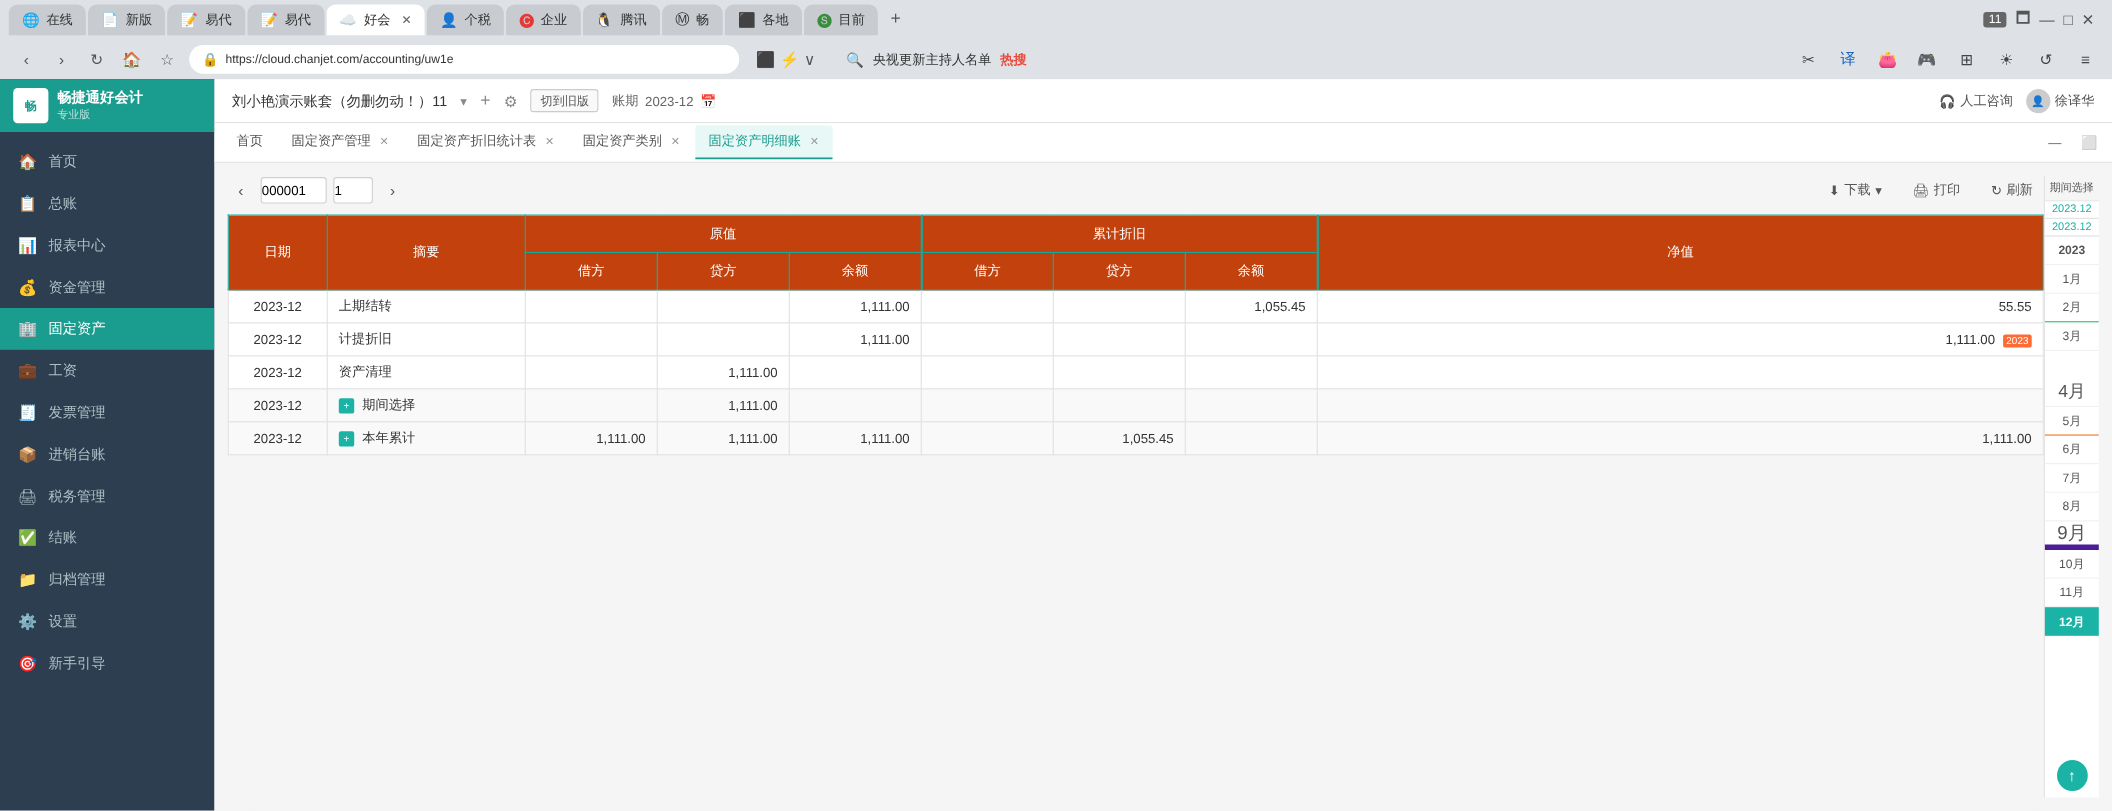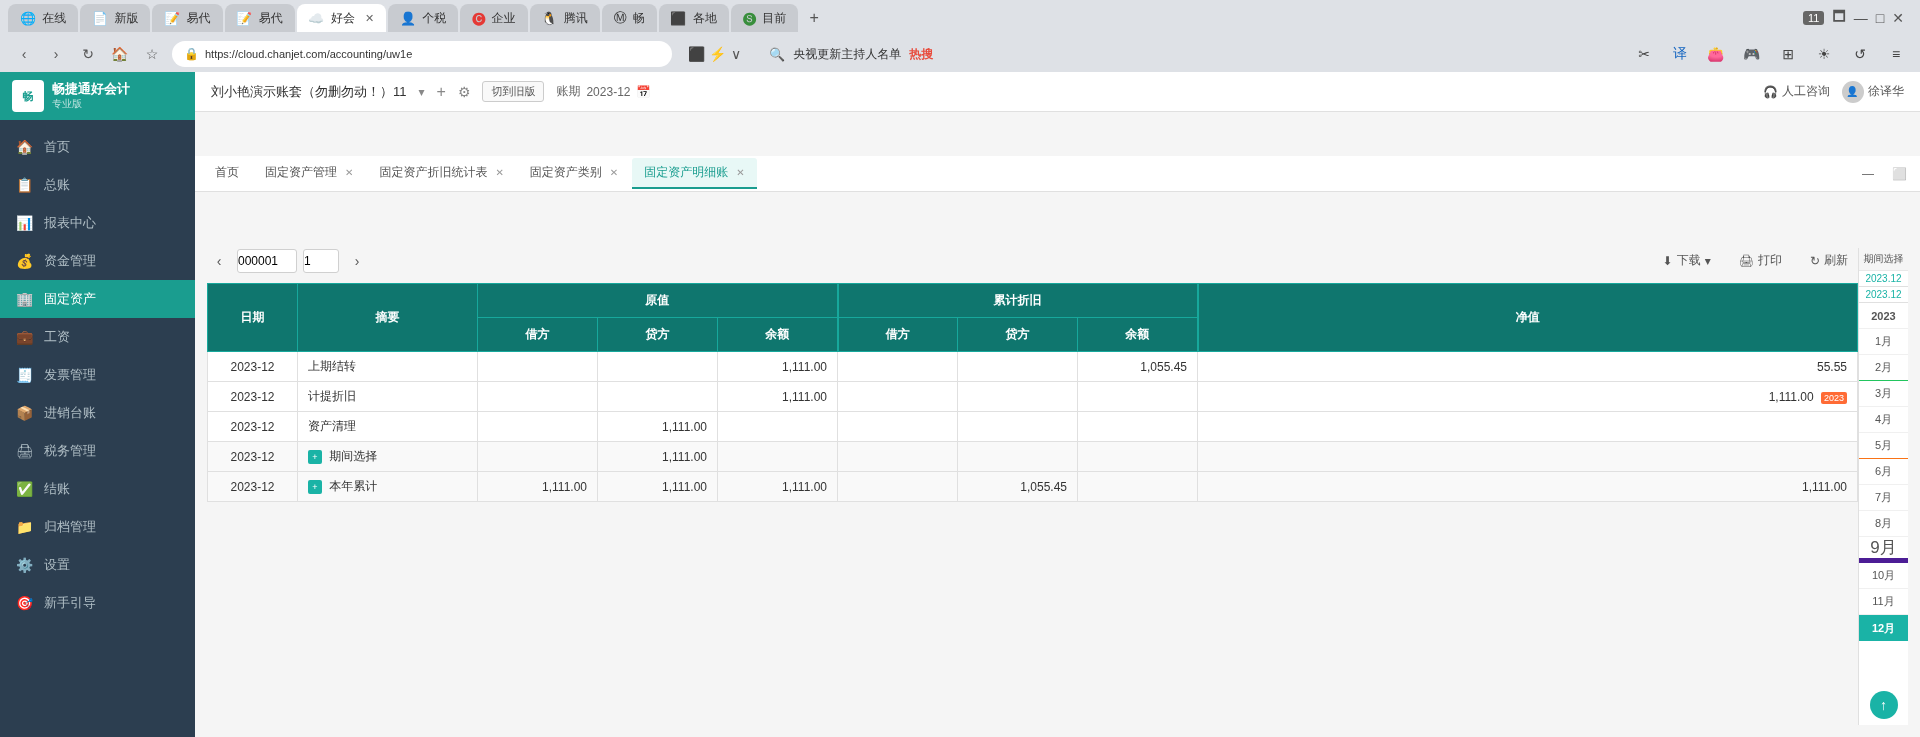--- a/index.html
+++ b/index.html
@@ -29,21 +29,21 @@
     .sidebar-header { background: #1a9d8f; padding: 8px 12px; display: flex; align-items: center; gap: 8px; }
     .sidebar-logo { width: 32px; height: 32px; background: #fff; border-radius: 4px; display: flex; align-items: center; justify-content: center; font-size: 10px; color: #1a9d8f; font-weight: bold; }
     .sidebar-title { color: #fff; font-size: 13px; font-weight: bold; line-height: 1.2; }
     .sidebar-subtitle { color: rgba(255,255,255,0.7); font-size: 10px; }
     .sidebar-menu { flex: 1; overflow-y: auto; padding: 8px 0; }
     .sidebar-item { display: flex; align-items: center; gap: 10px; padding: 10px 16px; color: #b0bec5; cursor: pointer; font-size: 13px; }
     .sidebar-item.active { background: #1a9d8f; color: #fff; }
     .sidebar-item-icon { width: 18px; height: 18px; display: flex; align-items: center; justify-content: center; font-size: 14px; }
 
     
-    .main-content { flex: 1; display: flex; flex-direction: column; background: #f5f5f5; overflow: hidden; gap: 44px; }
+    .main-content { flex: 1; display: flex; flex-direction: column; background: #f5f5f5; overflow: hidden; }
 
     
     .top-bar { background: #fff; border-bottom: 1px solid #e0e0e0; padding: 0 16px; height: 40px; display: flex; align-items: center; gap: 12px; }
     .company-name { font-size: 13px; color: #333; }
     .account-period { font-size: 12px; color: #666; display: flex; align-items: center; gap: 6px; }
     .switch-btn { border: 1px solid #ccc; border-radius: 3px; padding: 2px 8px; font-size: 11px; cursor: pointer; color: #555; background: #f9f9f9; }
     .top-bar-right { margin-left: auto; display: flex; align-items: center; gap: 12px; font-size: 12px; color: #555; }
     .consult-btn { display: flex; align-items: center; gap: 4px; cursor: pointer; }
     .user-info { display: flex; align-items: center; gap: 4px; cursor: pointer; }
 
@@ -62,21 +62,21 @@
     
     .content-toolbar { display: flex; align-items: center; justify-content: space-between; margin-bottom: 10px; }
     .pagination-area { display: flex; align-items: center; gap: 6px; font-size: 12px; }
     .page-nav-btn { width: 24px; height: 24px; display: flex; align-items: center; justify-content: center; cursor: pointer; color: #555; font-size: 14px; }
     .page-num-input { border: 1px solid #d0d0d0; border-radius: 3px; width: 60px; height: 24px; text-align: left; font-size: 12px; background: #fff; }
     .action-btns { display: flex; align-items: center; gap: 8px; }
     .action-btn { display: flex; align-items: center; gap: 4px; padding: 4px 10px; border: none; background: none; cursor: pointer; font-size: 12px; color: #555; }
 
     
     .data-table { width: 100%; border-collapse: collapse; background: #fff; }
-    .data-table th { background: #0f766e; color: #fff; text-align: center; padding: 8px 10px; font-size: 12px; font-weight: bold; border: 1px solid #17a89c; }
+    .data-table th { background: #c2410c; color: #fff; text-align: center; padding: 8px 10px; font-size: 12px; font-weight: normal; border: 1px solid #17a89c; }
     .data-table td { text-align: center; padding: 6px 10px; font-size: 12px; border: 1px solid #e0e0e0; color: #333; }
     .data-table td.text-right { text-align: right; }
     .data-table td.text-left { text-align: left; }
     .row-summary td { background: #f9f9f9; }
     .row-icon { display: inline-block; width: 14px; height: 14px; background: #1ab3a6; color: #fff; font-size: 9px; border-radius: 2px; text-align: center; line-height: 14px; margin-right: 4px; }
     .col-divider { border-right: 2px solid #17a89c !important; }
   </style>
 </head>
 <body>
 
@@ -412,21 +412,21 @@
       <div style="width:50px;background:#fff;border-left:1px solid #e0e0e0;display:flex;flex-direction:column;align-items:stretch;">
         <div style="background:#f5f5f5;text-align:center;padding:4px 2px;font-size:10px;color:#555;border-bottom:1px solid #e8e8e8;">期间选择</div>
         <div style="font-size:10px;color:#1ab3a6;text-align:center;padding:2px;border-bottom:1px solid #e0e0e0;">2023.12</div>
         <div style="font-size:10px;color:#1ab3a6;text-align:center;padding:2px;border-bottom:1px solid #e0e0e0;">2023.12</div>
         <div style="display:flex;align-items:center;justify-content:center;height:26px;font-size:11px;color:#555;cursor:pointer;border-bottom:1px solid #f0f0f0;font-weight:bold;">
           <span>2023</span>
         </div>
         <div style="display:flex;align-items:center;justify-content:center;height:26px;font-size:11px;color:#555;cursor:pointer;border-bottom:1px solid #f0f0f0;">1月</div>
         <div style="display:flex;align-items:center;justify-content:center;height:26px;font-size:11px;color:#555;cursor:pointer;border-bottom:1px solid #22c55e;">2月</div>
         <div style="display:flex;align-items:center;justify-content:center;height:26px;font-size:11px;color:#555;cursor:pointer;border-bottom:1px solid #f0f0f0;">3月</div>
-        <div style="display:flex;align-items:center;justify-content:center;height:26px;font-size:11px;color:#555;cursor:pointer;border-bottom:1px solid #f0f0f0;">4月</div>
+        <div style="display:flex;align-items:center;justify-content:center;height:26px;font-size:16px;color:#555;cursor:pointer;border-bottom:1px solid #f0f0f0;margin-top:25px;">4月</div>
         <div style="display:flex;align-items:center;justify-content:center;height:26px;font-size:11px;color:#555;cursor:pointer;border-bottom:1px solid #f97316;">5月</div>
         <div style="display:flex;align-items:center;justify-content:center;height:26px;font-size:11px;color:#555;cursor:pointer;border-bottom:1px solid #f0f0f0;">6月</div>
         <div style="display:flex;align-items:center;justify-content:center;height:26px;font-size:11px;color:#555;cursor:pointer;border-bottom:1px solid #f0f0f0;">7月</div>
         <div style="display:flex;align-items:center;justify-content:center;height:26px;font-size:11px;color:#555;cursor:pointer;border-bottom:1px solid #f0f0f0;">8月</div>
         <div style="display:flex;align-items:center;justify-content:center;height:26px;font-size:17px;color:#555;cursor:pointer;border-bottom:5px solid #4c1d95;">9月</div>
         <div style="display:flex;align-items:center;justify-content:center;height:26px;font-size:11px;color:#555;cursor:pointer;border-bottom:1px solid #f0f0f0;">10月</div>
         <div style="display:flex;align-items:center;justify-content:center;height:26px;font-size:11px;color:#555;cursor:pointer;border-bottom:1px solid #f0f0f0;">11月</div>
         <div style="display:flex;align-items:center;justify-content:center;height:26px;font-size:11px;color:#fff;cursor:pointer;background:#1ab3a6;font-weight:bold;">12月</div>
         <div style="display:flex;align-items:center;justify-content:center;padding:6px 0;margin-top:auto;">
           <div style="width:28px;height:28px;background:#1ab3a6;border-radius:50%;display:flex;align-items:center;justify-content:center;cursor:pointer;color:#fff;font-size:14px;">↑</div>

